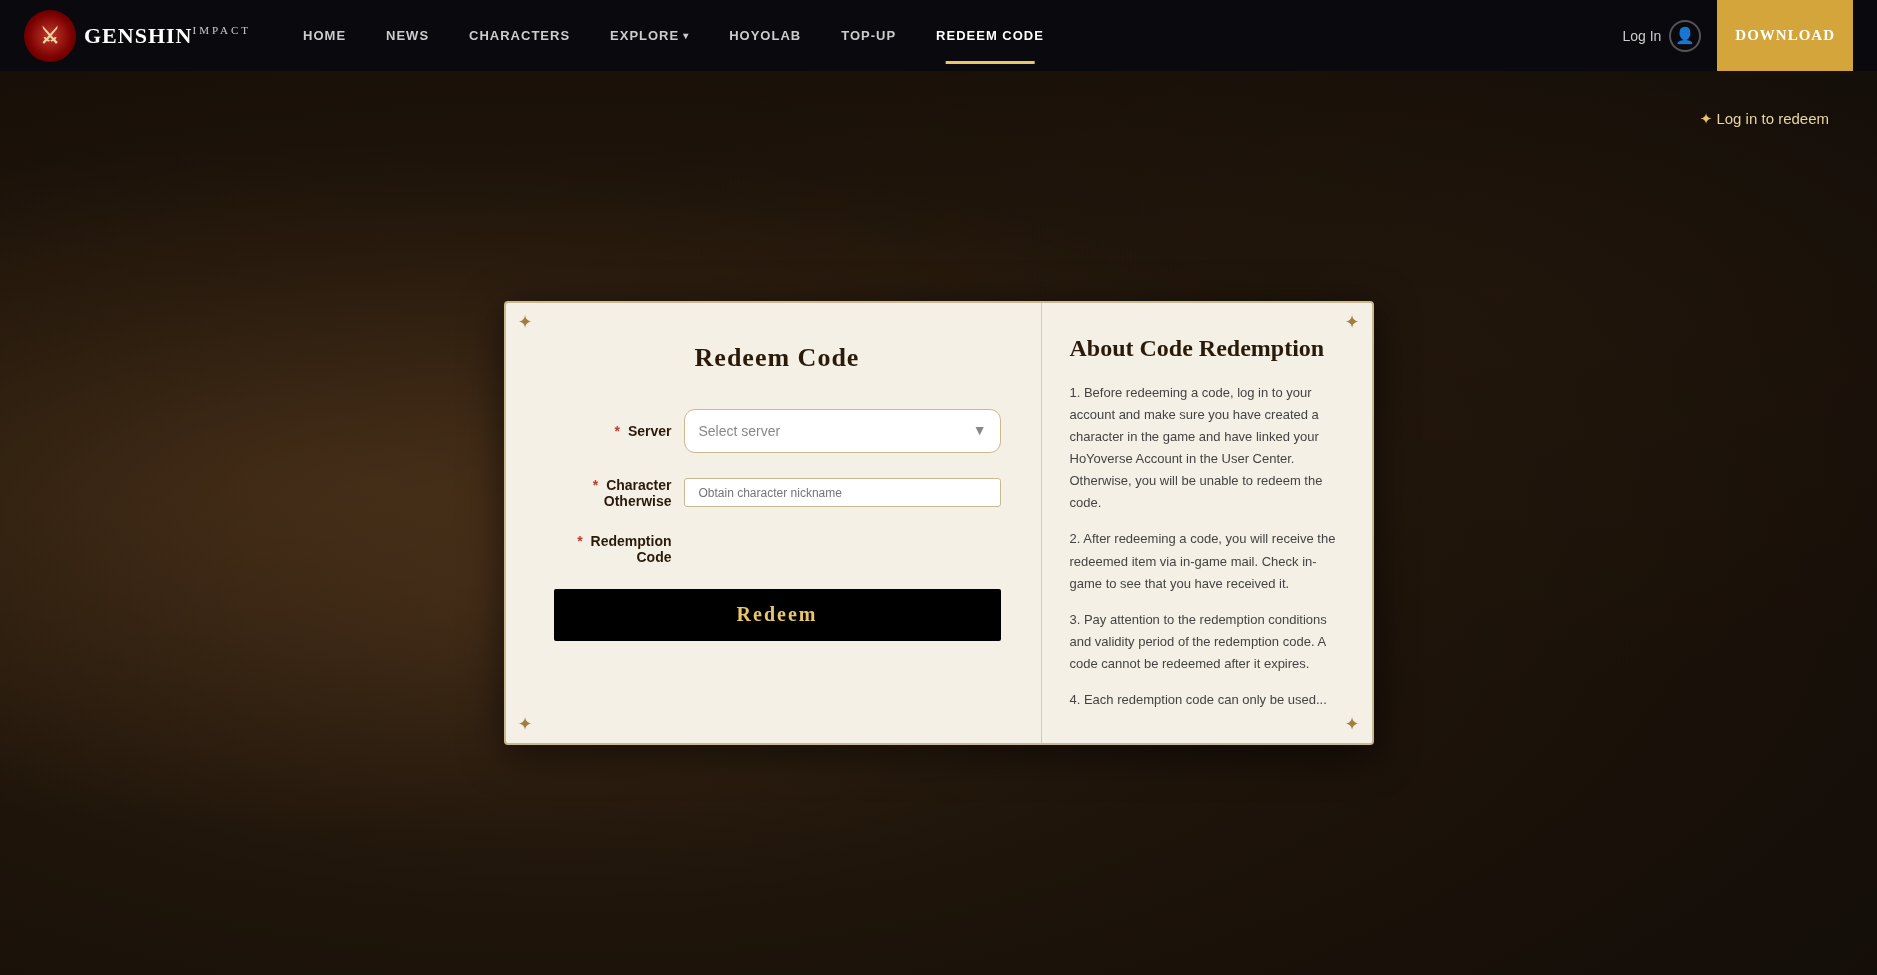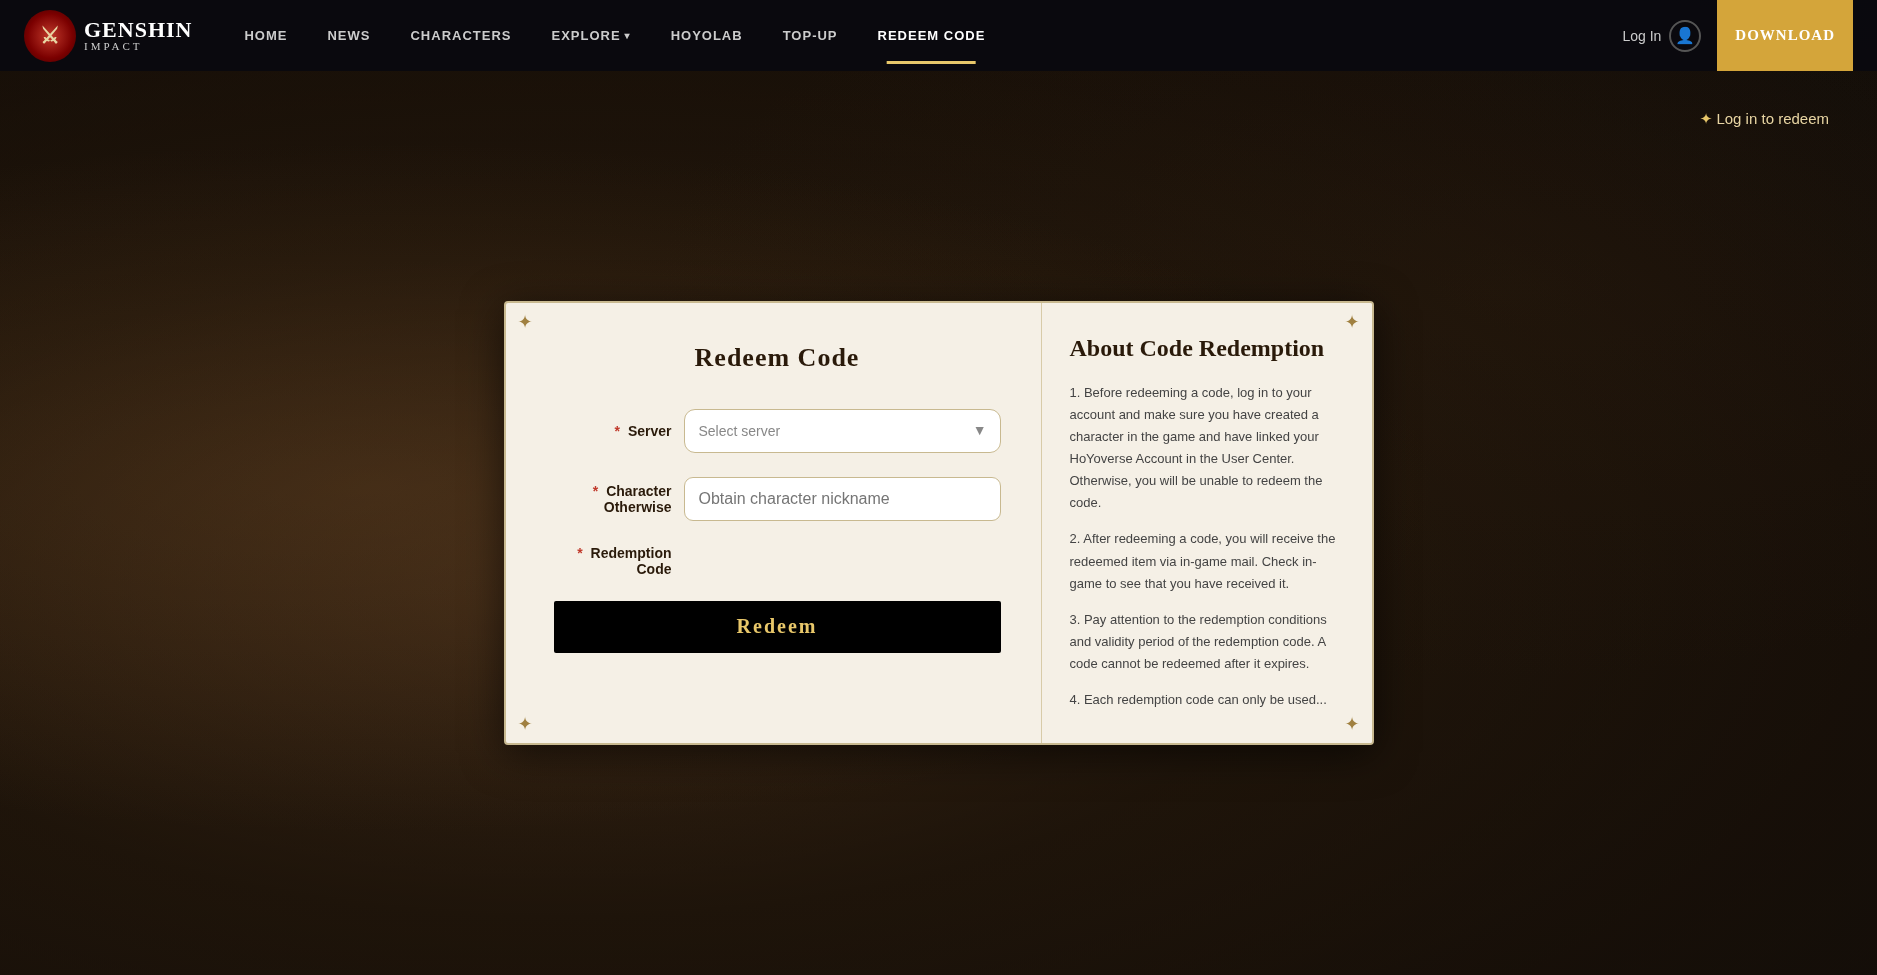--- a/index.html
+++ b/index.html
@@ -43,22 +43,22 @@
       font-weight: bold;
       overflow: hidden;
       position: relative;
     }
     .logo-img-placeholder {
       font-size: 22px;
       color: #e8d5a3;
     }
     .logo-text {
       display: flex;
-      flex-direction: column;
       line-height: 1;
+      text-align: right;
     }
     .logo-title {
       font-size: 22px;
       font-weight: bold;
       color: #fff;
       letter-spacing: 1px;
       font-family: 'Georgia', serif;
     }
     .logo-subtitle {
       font-size: 11px;
@@ -245,26 +245,26 @@
       padding-right: 12px;
       flex-shrink: 0;
       position: relative;
     }
     .required-star {
       color: #c0392b;
       margin-right: 4px;
     }
     .form-input {
       flex: 1;
-      height: 44px;
+      height: 29px;
       border: 1.5px solid #c8b990;
-      border-radius: 9px;
+      border-radius: 3px;
       background: #fff;
       padding: 0 14px;
-      font-size: 16px;
+      font-size: 12px;
       color: #555;
       font-family: sans-serif;
       outline: none;
     }
     .form-select-wrapper {
       flex: 1;
       position: relative;
     }
     .form-select {
       width: 100%;

